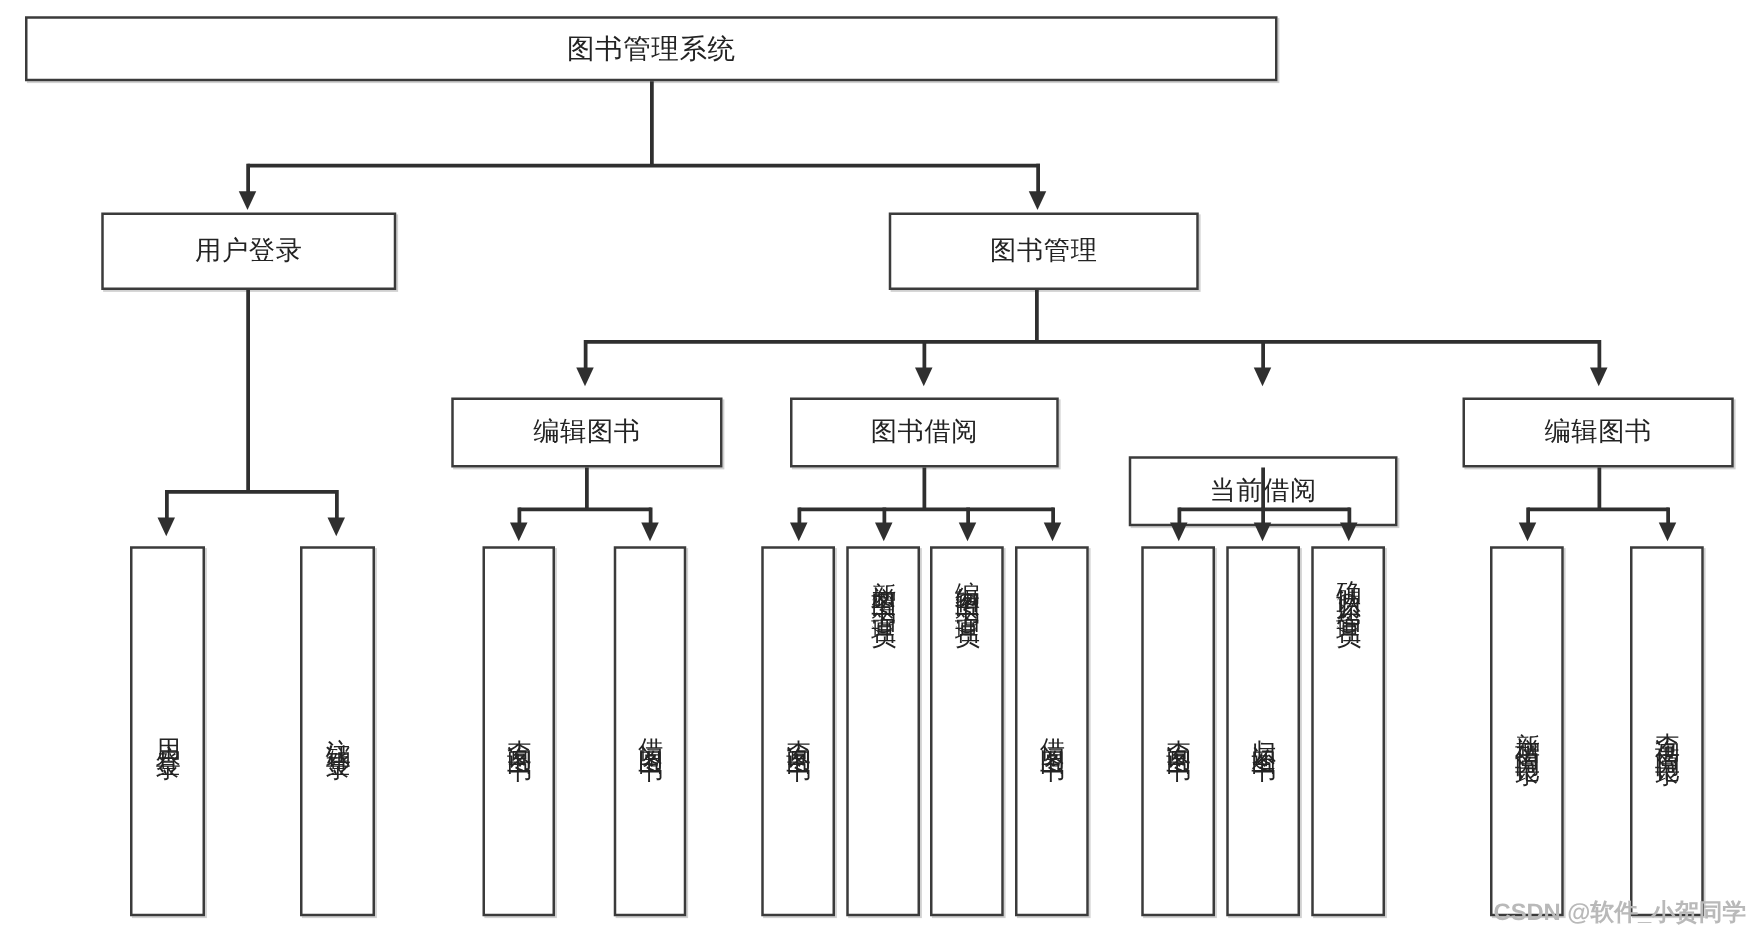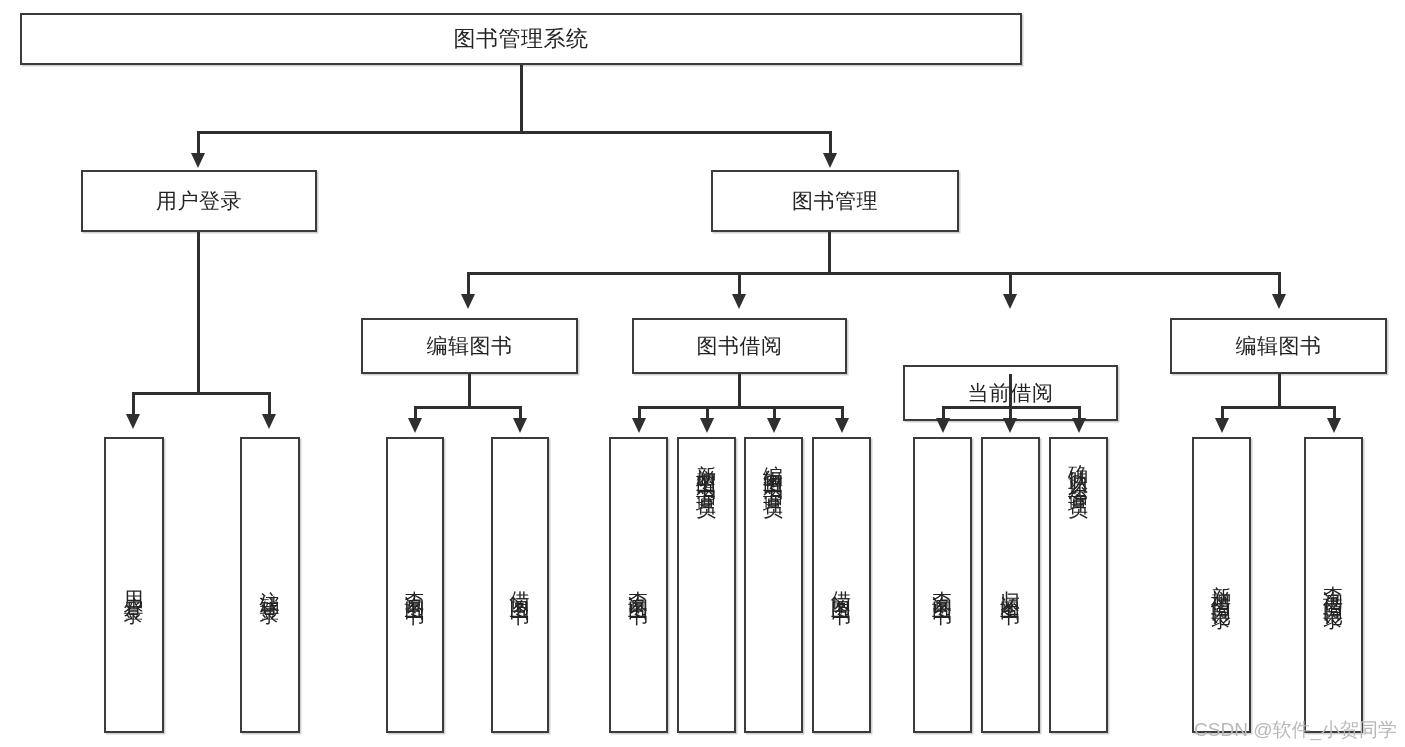--- a/index.html
+++ b/index.html
@@ -77,20 +77,21 @@
 
   
   #watermark {
     position: absolute;
     right: 8px;
     bottom: 4px;
     font-size: 19px;
     color: #b9b9b9;
     white-space: nowrap;
     user-select: none;
+    font-weight: bold;
   }
 </style>
 </head>
 <body>
 
 <div id="canvas">
 
   <div class="node root" style="left:20px; top:13px; width:1002px; height:52px;">
     <span class="label">图书管理系统</span>
   </div>

